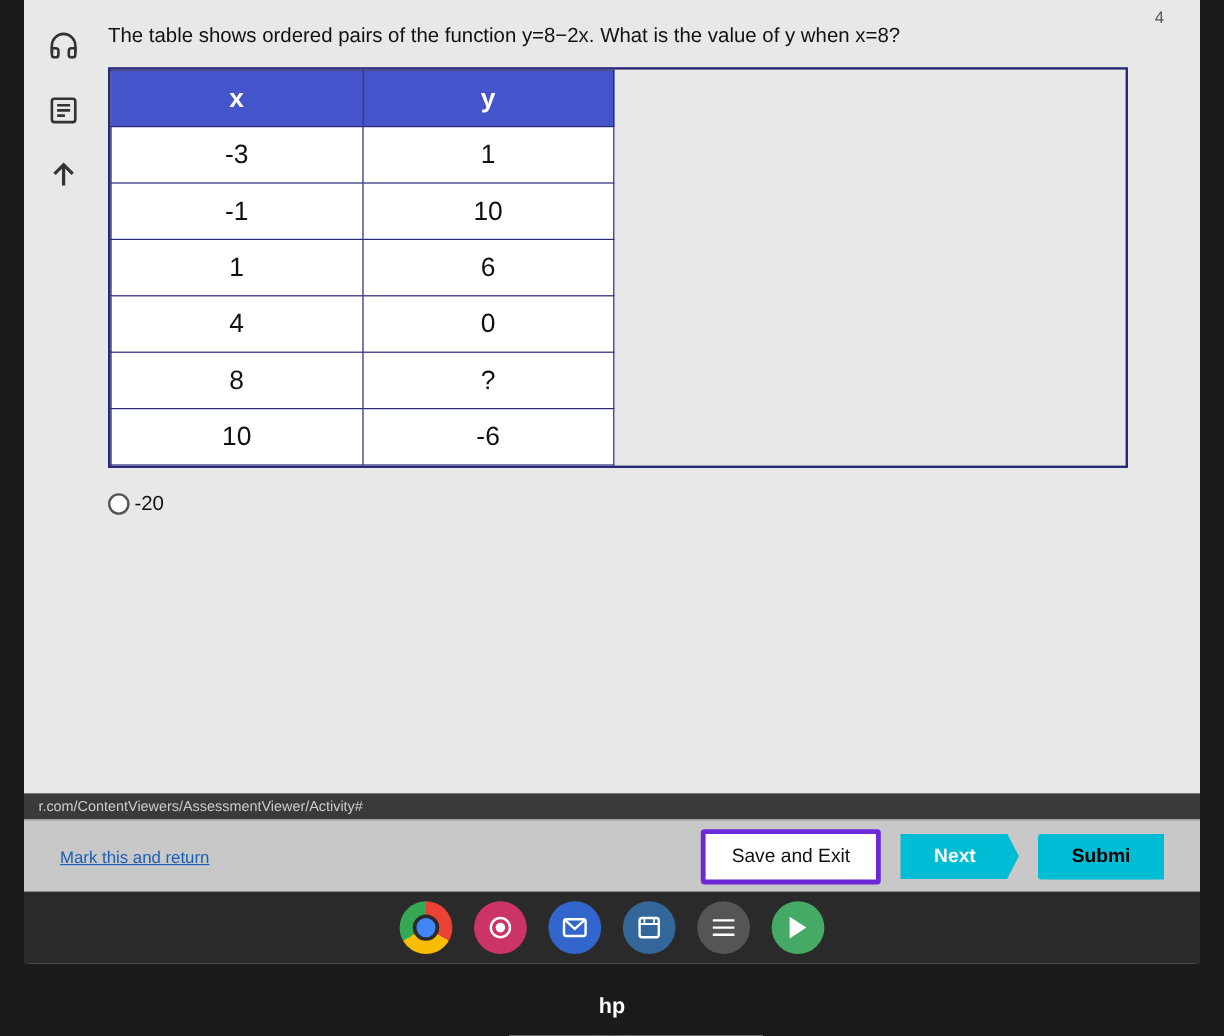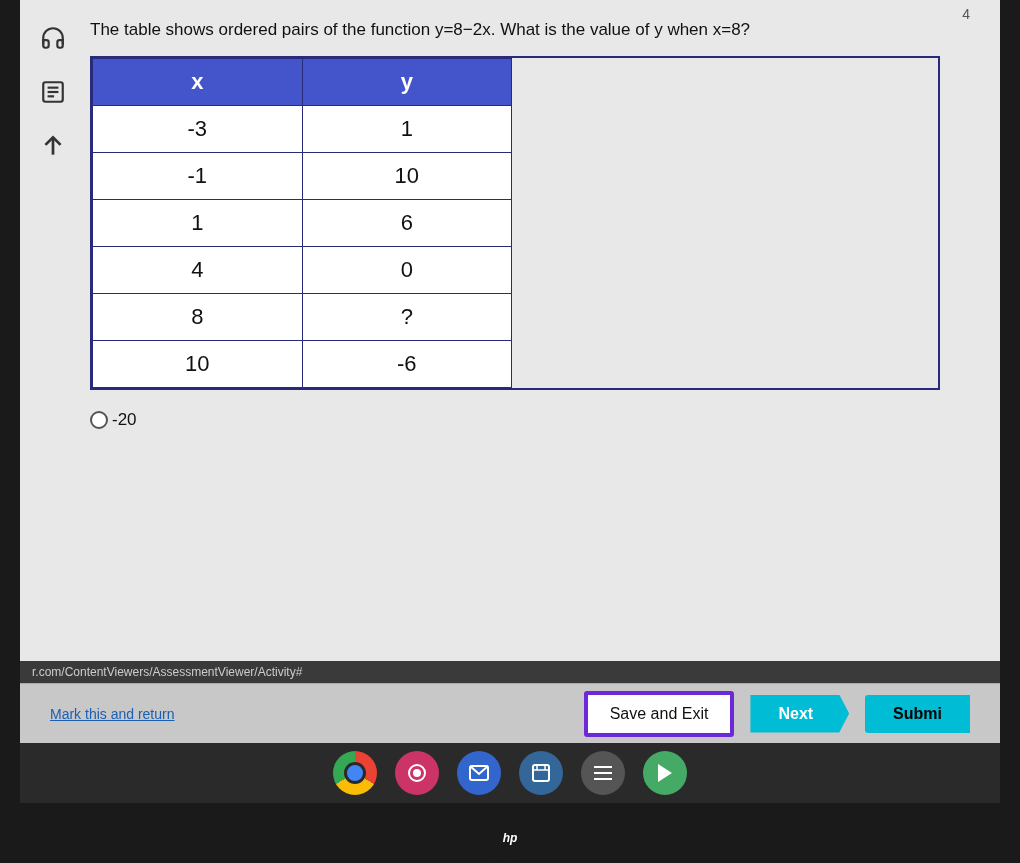--- a/index.html
+++ b/index.html
@@ -237,23 +237,22 @@
       background: #1a1a1a;
       border-radius: 50%;
       display: flex;
       align-items: center;
       justify-content: center;
       margin-top: 6px;
     }
 
     .hp-text {
       color: white;
-      font-size: 12px;
+      font-size: 18px;
       font-weight: bold;
-      font-style: italic;
     }
 
     .url-bar {
       height: 22px;
       background: #3a3a3a;
       display: flex;
       align-items: center;
       padding: 0 12px;
       text-align: center;
     }

